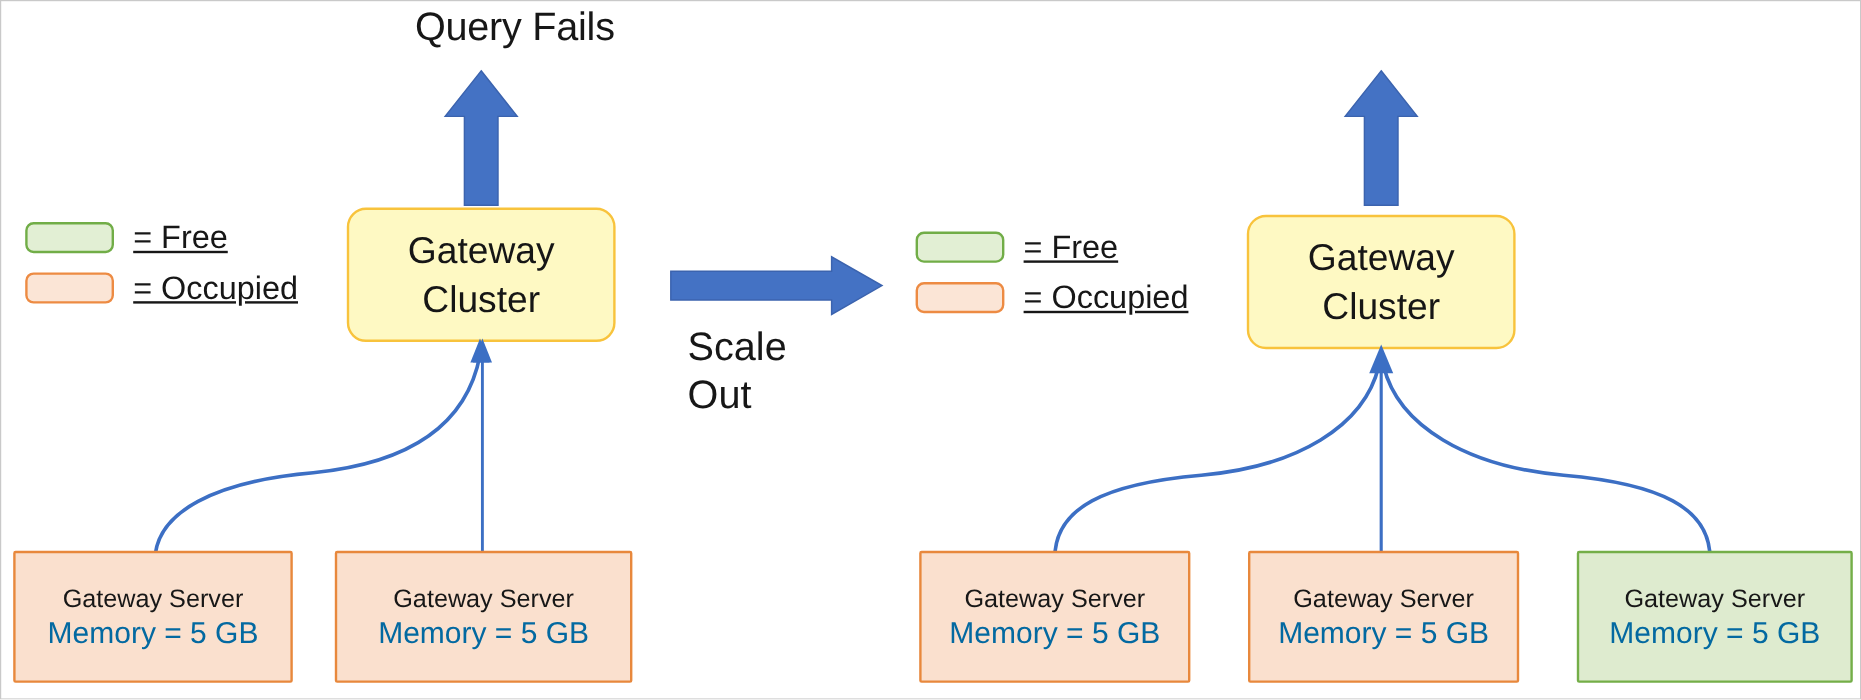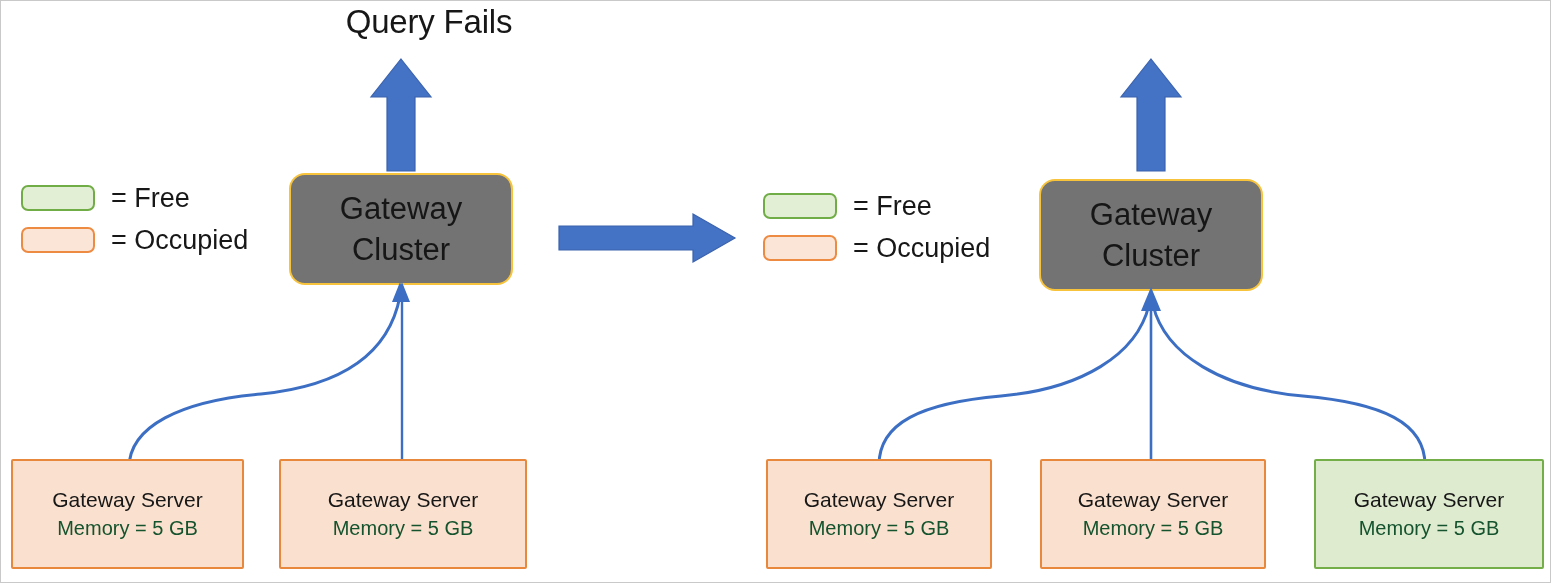--- a/index.html
+++ b/index.html
@@ -43,21 +43,21 @@
   .node {
     box-sizing: border-box;
     border-radius: 2px;
     display: flex;
     flex-direction: column;
     align-items: center;
     justify-content: center;
     text-align: center;
   }
   .cluster-node {
-    background: #737373;
+    background: #fef9c3;
     border: 2.5px solid #F8C33C;
     border-radius: 16px;
   }
   .cluster-line {
     font-size: 31px;
     line-height: 41px;
     color: #161616;
     white-space: nowrap;
   }
   .server-node.occupied {
@@ -68,24 +68,24 @@
     background: #DEEBCF;
     border: 2.5px solid #74AE48;
   }
   .srv-line1 {
     font-size: 21px;
     line-height: 27px;
     white-space: nowrap;
     color: #171717;
   }
   .srv-line2 {
-    font-size: 20px;
+    font-size: 25px;
     line-height: 30px;
     white-space: nowrap;
-    color: #14532d;
+    color: #0369a1;
   }
 
   
   .legend-row {
     display: flex;
     align-items: center;
   }
   .legend-swatch {
     width: 74px;
     height: 26px;
@@ -100,20 +100,21 @@
   .legend-swatch.occupied {
     background: #FBE5D6;
     border: 2.5px solid #ED8B43;
   }
   .legend-text {
     font-size: 27px;
     line-height: 30px;
     margin-left: 16px;
     white-space: nowrap;
     color: #171717;
+    text-decoration: underline;
   }
 
   svg { display: block; overflow: visible; }
 </style>
 </head>
 <body>
 
 <div id="canvas">
 
   <div class="abs title" style="left:253px; top:2px; width:350px;">Query Fails</div>
@@ -158,20 +159,24 @@
     <span class="srv-line1">Gateway Server</span>
     <span class="srv-line2">Memory = 5 GB</span>
   </div>
 
   <div class="abs" style="left:556px; top:211px; width:180px; height:52px;">
     <svg width="180" height="52" viewBox="0 0 180 52">
       <polygon points="2,14 136,14 136,2 178,26 136,50 136,38 2,38" fill="#4472C4" stroke="#3B63AE" stroke-width="1.2"></polygon>
     </svg>
   </div>
 
+  <div class="abs scale-caption" style="left:572px; top:268px;">
+    <div>Scale</div>
+    <div>Out</div>
+  </div>
 
 
   <div class="abs" style="left:1118px; top:56px; width:64px; height:116px;">
     <svg width="64" height="116" viewBox="0 0 64 116">
       <polygon points="32,2 62,40 46,40 46,114 18,114 18,40 2,40" fill="#4472C4" stroke="#3B63AE" stroke-width="1.2"></polygon>
     </svg>
   </div>
 
   <div class="abs" style="left:762px; top:190px;">
     <div class="legend-row" style="margin-bottom:12px;">

